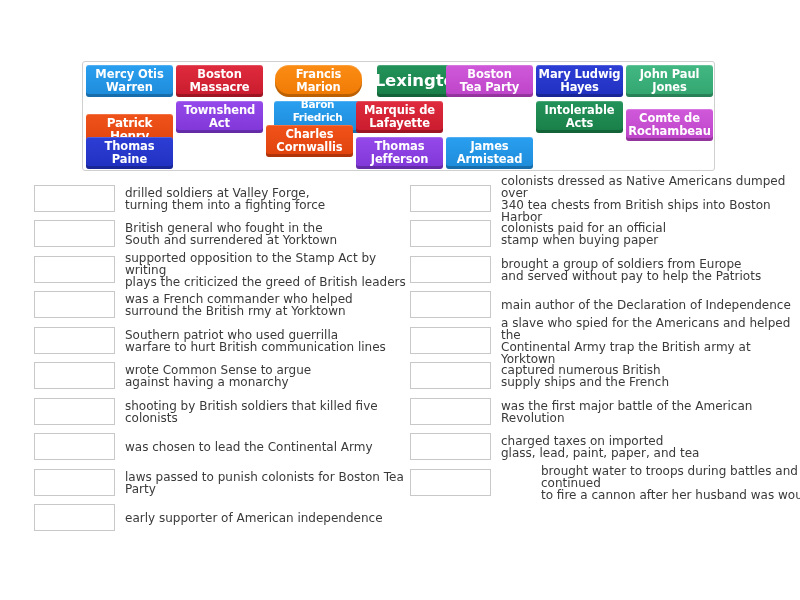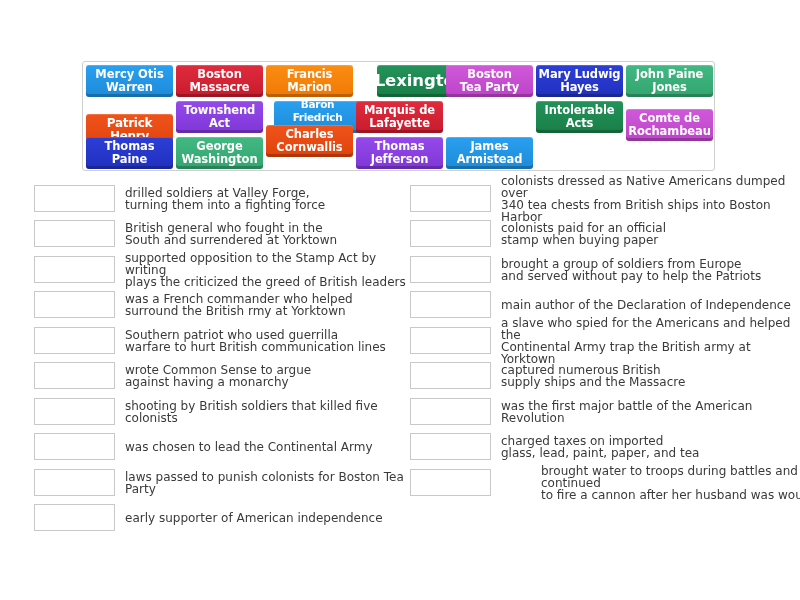--- a/index.html
+++ b/index.html
@@ -106,46 +106,44 @@
 <body>
 
 <div class="page">
 
   <div class="tile-panel">
 
     <div class="tile c-blue" style="left:3px;  top:3px;">Mercy Otis
 Warren</div>
     <div class="tile c-red" style="left:93px; top:3px;">Boston
 Massacre</div>
-    <div class="tile c-orange" style="left:183px;top:3px;">Francis
+    <div class="tile c-orange" style="left:192px;top:3px;border-radius:14px;">Francis
 Marion</div>
     <div class="tile c-dgreen big" style="left:273px;top:3px;">Lexington</div>
     <div class="tile c-magenta" style="left:363px;top:3px;">Boston
 Tea Party</div>
     <div class="tile c-indigo" style="left:453px;top:3px;">Mary Ludwig
 Hayes</div>
-    <div class="tile c-teal" style="left:543px;top:3px;">John Paine
+    <div class="tile c-teal" style="left:543px;top:3px;">John Paul
 Jones</div>
 
     <div class="tile c-redor nowrap" style="left:3px;  top:39px;">Patrick Henry</div>
     <div class="tile c-purple" style="left:93px; top:39px;">Townshend
 Act</div>
     <div class="tile c-blue small" style="left:191px;top:39px;">Baron Friedrich
 von Steuben</div>
     <div class="tile c-red" style="left:273px;top:39px;">Marquis de
 Lafayette</div>
     <div class="tile c-dgreen" style="left:453px;top:39px;">Intolerable
 Acts</div>
     <div class="tile c-magenta" style="left:543px;top:47px;">Comte de
 Rochambeau</div>
 
     <div class="tile c-indigo" style="left:3px;  top:75px;">Thomas
 Paine</div>
-    <div class="tile c-teal" style="left:93px; top:75px;">George
-Washington</div>
     <div class="tile c-redor" style="left:183px;top:63px;text-align:center;">Charles
 Cornwallis</div>
     <div class="tile c-purple" style="left:273px;top:75px;">Thomas
 Jefferson</div>
     <div class="tile c-blue" style="left:363px;top:75px;">James
 Armistead</div>
   </div>
 
   <div class="answer-row" style="left:34px; top:185px;">
     <div class="drop-box"></div>
@@ -214,21 +212,21 @@
     <div class="clue" style="width:300px;">main author of the Declaration of Independence</div>
   </div>
   <div class="answer-row" style="left:410px; top:327px;">
     <div class="drop-box"></div>
     <div class="clue" style="width:300px;">a slave who spied for the Americans and helped the
 Continental Army trap the British army at Yorktown</div>
   </div>
   <div class="answer-row" style="left:410px; top:362px;">
     <div class="drop-box"></div>
     <div class="clue" style="width:300px;">captured numerous British
-supply ships and the Massacre</div>
+supply ships and the French</div>
   </div>
   <div class="answer-row" style="left:410px; top:398px;">
     <div class="drop-box"></div>
     <div class="clue" style="width:300px;">was the first major battle of the American Revolution</div>
   </div>
   <div class="answer-row" style="left:410px; top:433px;">
     <div class="drop-box"></div>
     <div class="clue" style="width:300px;">charged taxes on imported
 glass, lead, paint, paper, and tea</div>
   </div>

